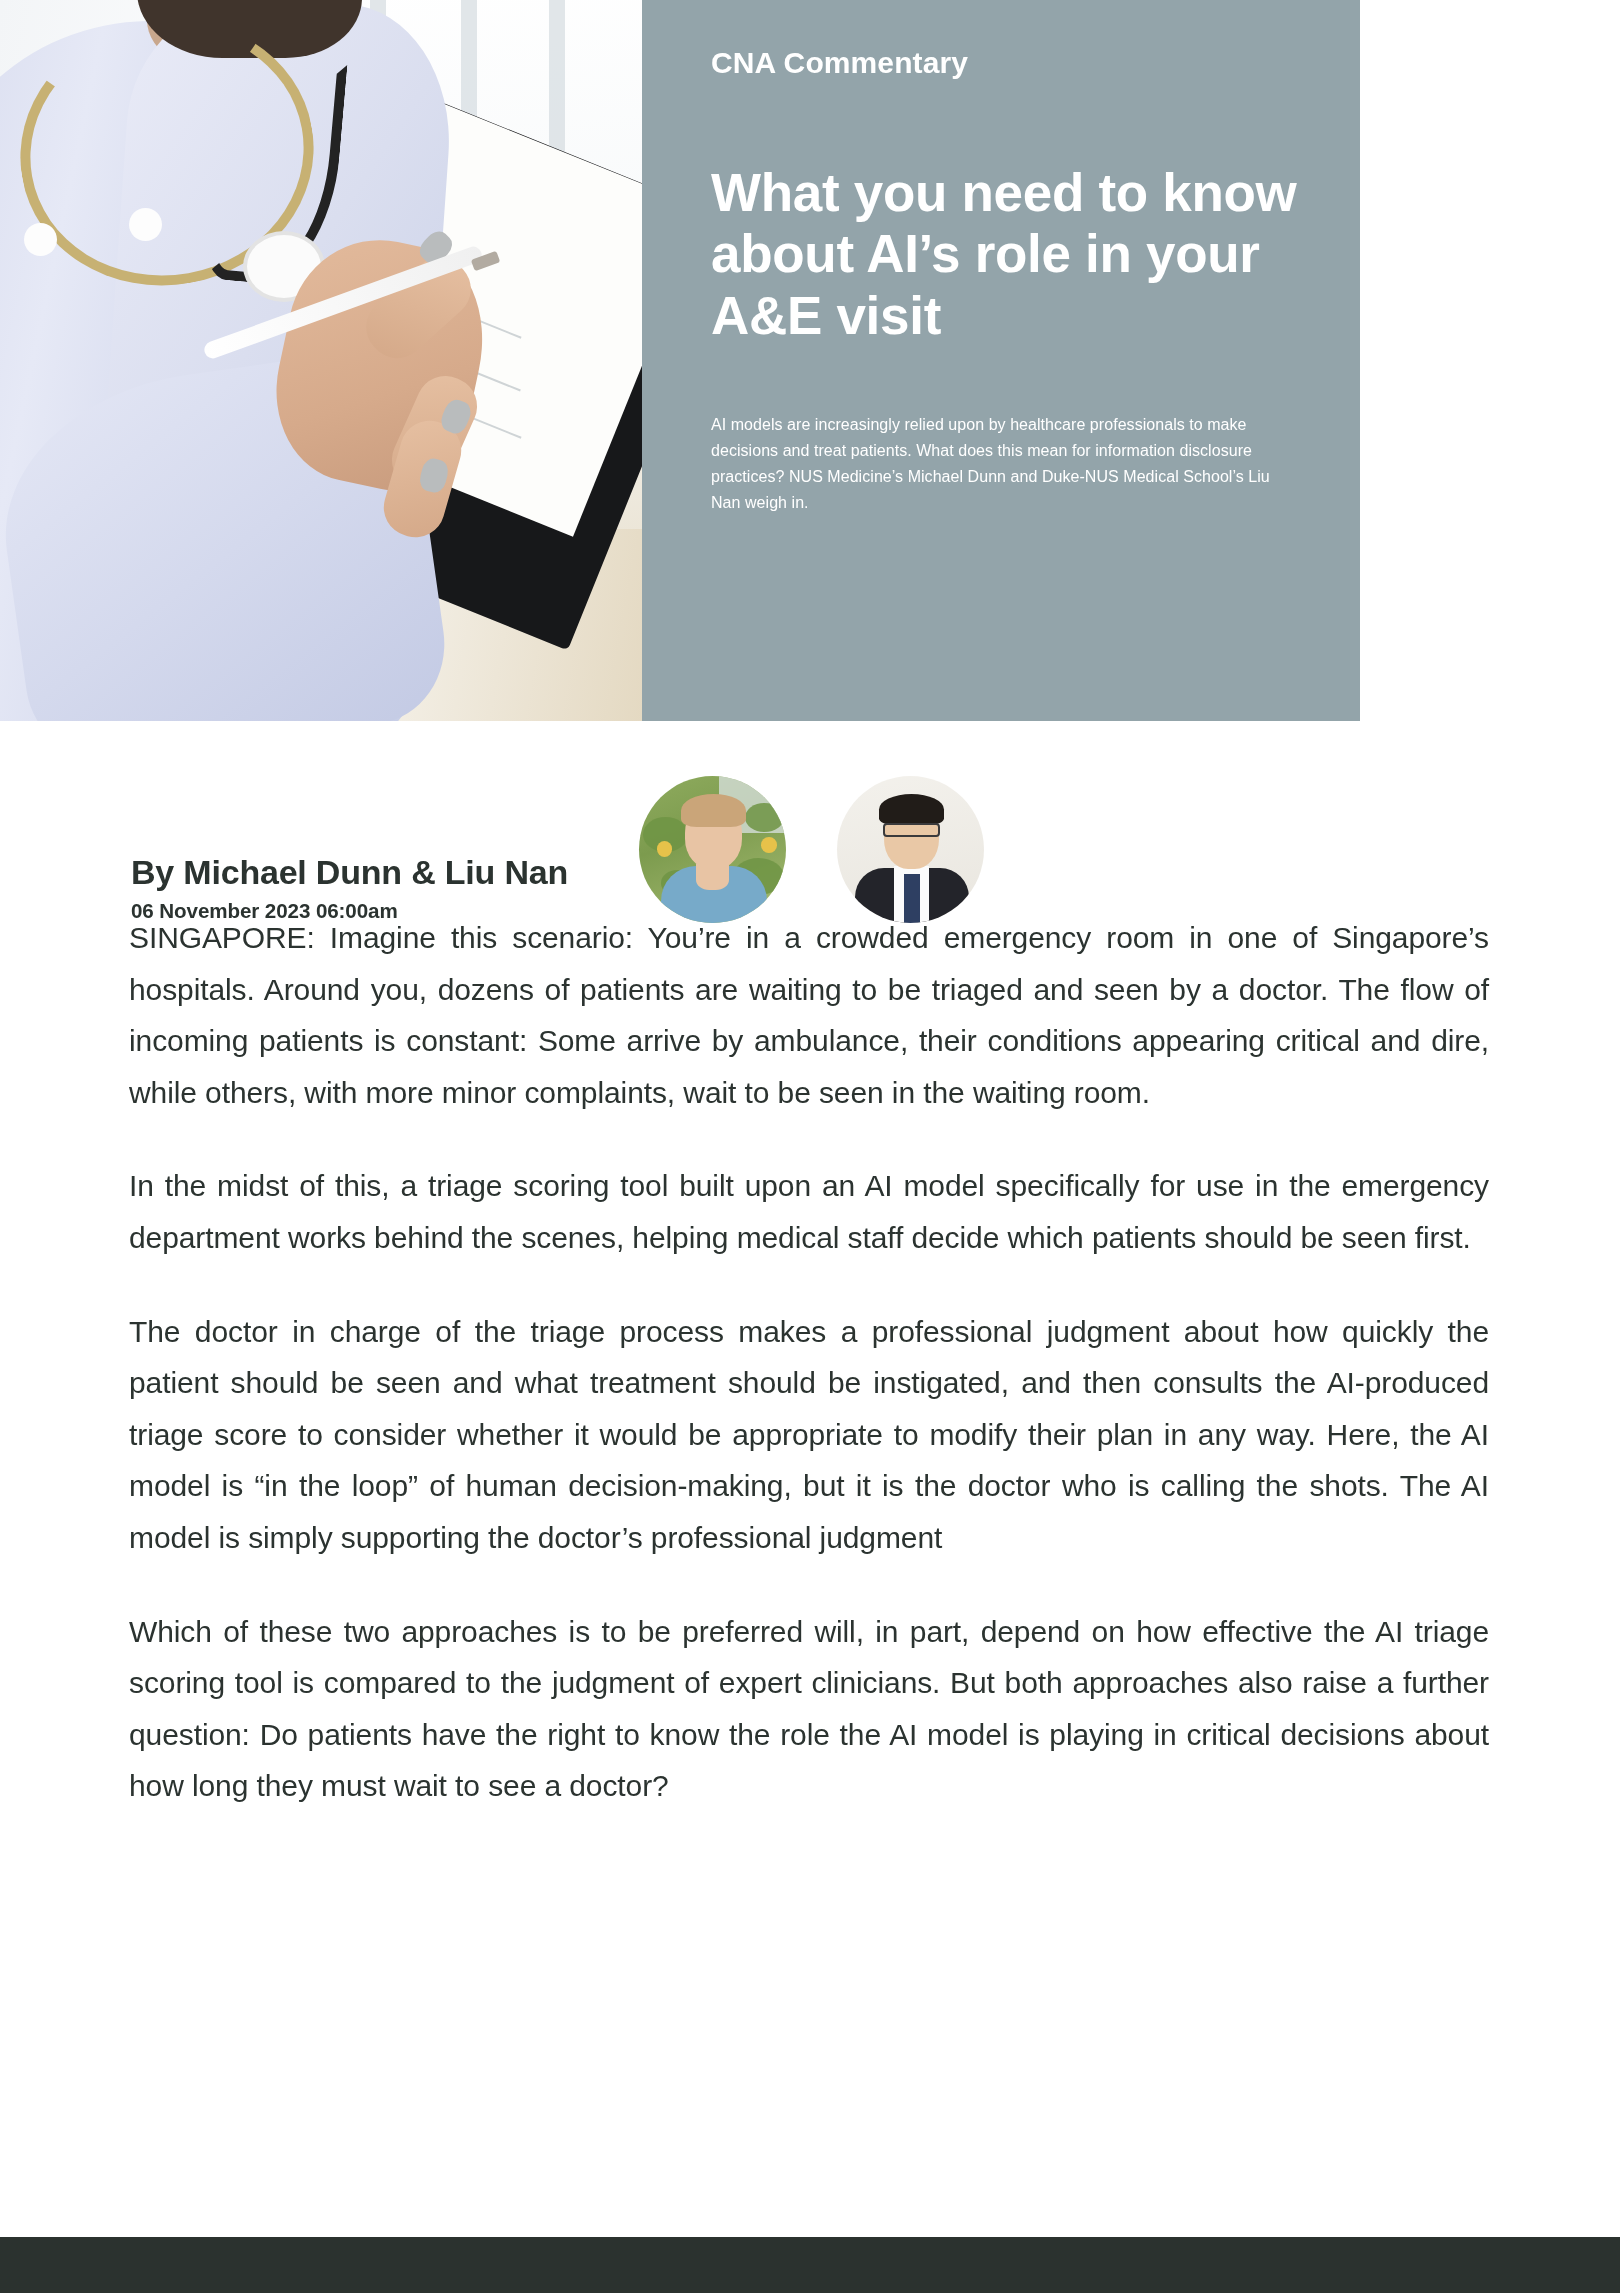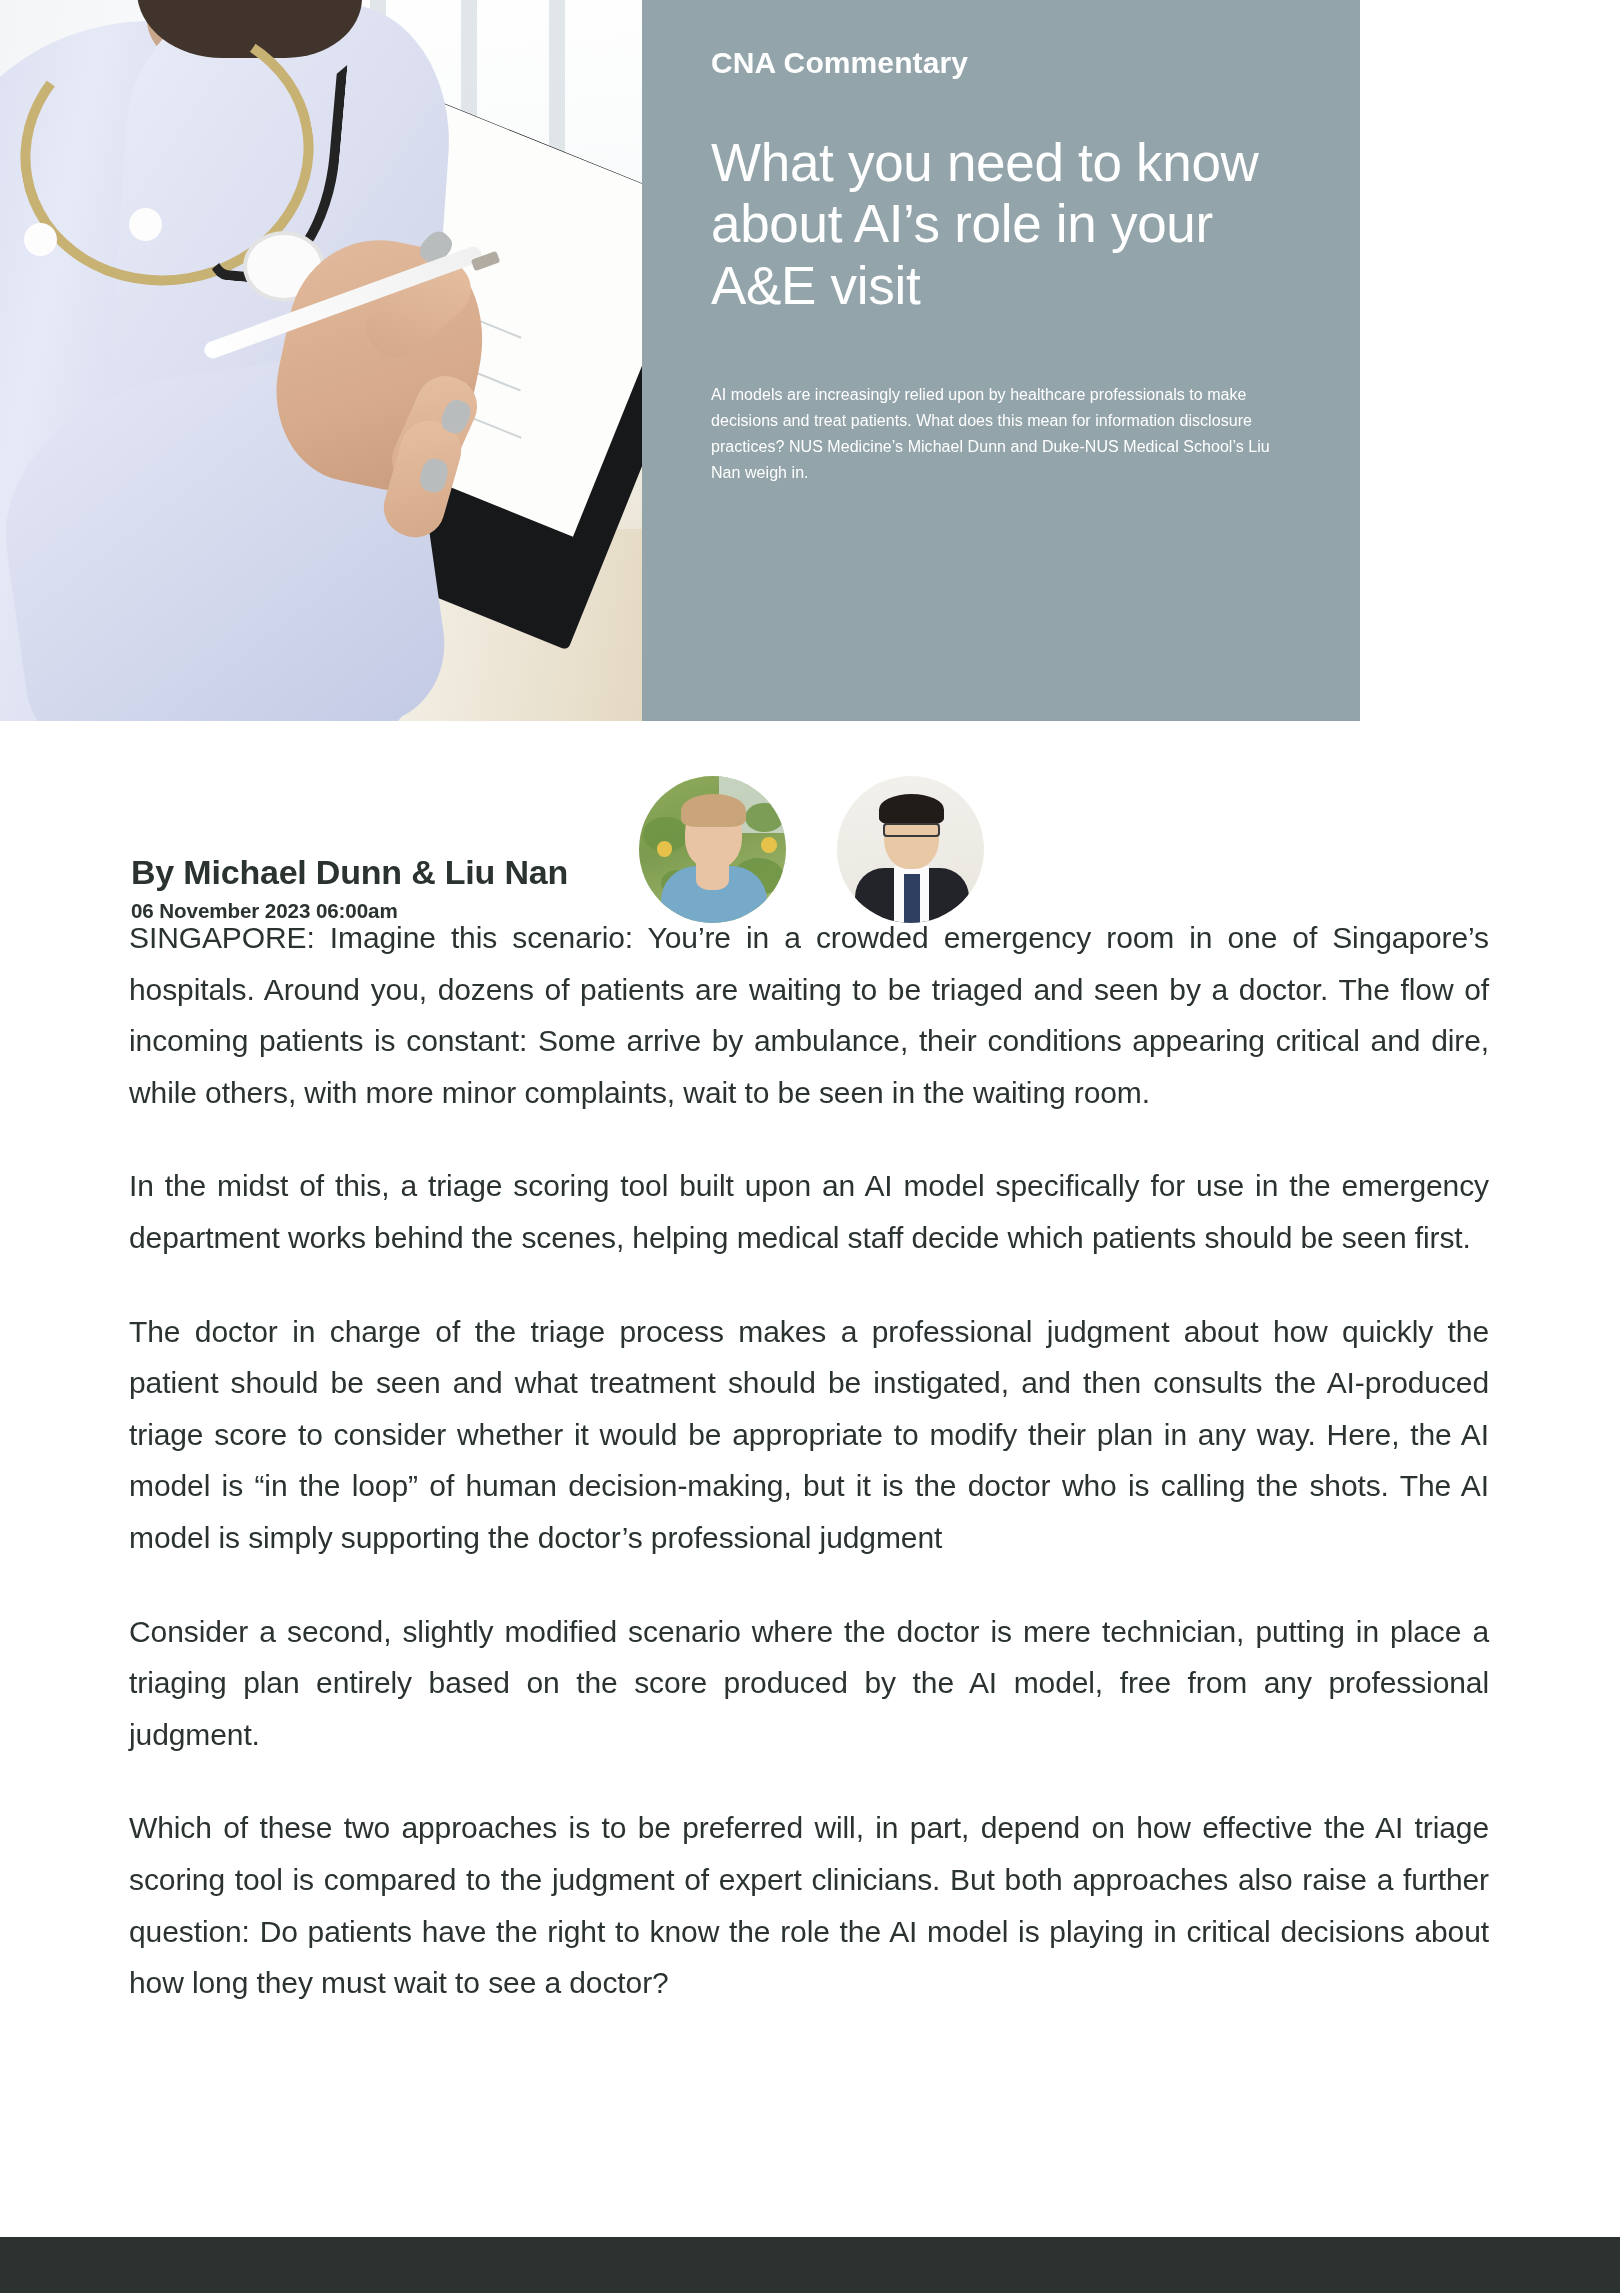--- a/index.html
+++ b/index.html
@@ -224,23 +224,23 @@
   }
 
   .kicker {
     font-size: 30px;
     font-weight: 600;
     letter-spacing: 0.1px;
     line-height: 1.2;
   }
 
   .headline {
-    margin-top: 51px;
+    margin-top: 81px;
     font-size: 53px;
-    font-weight: 400;
+    font-weight: 700;
     line-height: 1.16;
     letter-spacing: -0.3px;
     max-width: 814px;
   }
 
   .standfirst {
     margin-top: 66px;
     font-size: 16px;
     font-weight: 400;
     line-height: 1.62;
@@ -463,20 +463,19 @@
         <div class="hair"></div>
         <div class="glasses"></div>
       </div>
     </div>
   </div>
 
   <div class="article">
     <p>SINGAPORE: Imagine this scenario: You’re in a crowded emergency room in one of Singapore’s hospitals. Around you, dozens of patients are waiting to be triaged and seen by a doctor. The flow of incoming patients is constant: Some arrive by ambulance, their conditions appearing critical and dire, while others, with more minor complaints, wait to be seen in the waiting room.</p>
     <p>In the midst of this, a triage scoring tool built upon an AI model specifically for use in the emergency department works behind the scenes, helping medical staff decide which patients should be seen first.</p>
     <p>The doctor in charge of the triage process makes a professional judgment about how quickly the patient should be seen and what treatment should be instigated, and then consults the AI-produced triage score to consider whether it would be appropriate to modify their plan in any way. Here, the AI model is “in the loop” of human decision-making, but it is the doctor who is calling the shots. The AI model is simply supporting the doctor’s professional judgment</p>
-    <p>Consider a second, slightly modified scenario where the doctor is mere technician, putting in place a triaging plan entirely based on the score produced by the AI model, free from any professional judgment.</p>
     <p>Which of these two approaches is to be preferred will, in part, depend on how effective the AI triage scoring tool is compared to the judgment of expert clinicians. But both approaches also raise a further question: Do patients have the right to know the role the AI model is playing in critical decisions about how long they must wait to see a doctor?</p>
   </div>
 
   <div class="footer-bar"></div>
 
 </div>
 
 
 </body></html>

